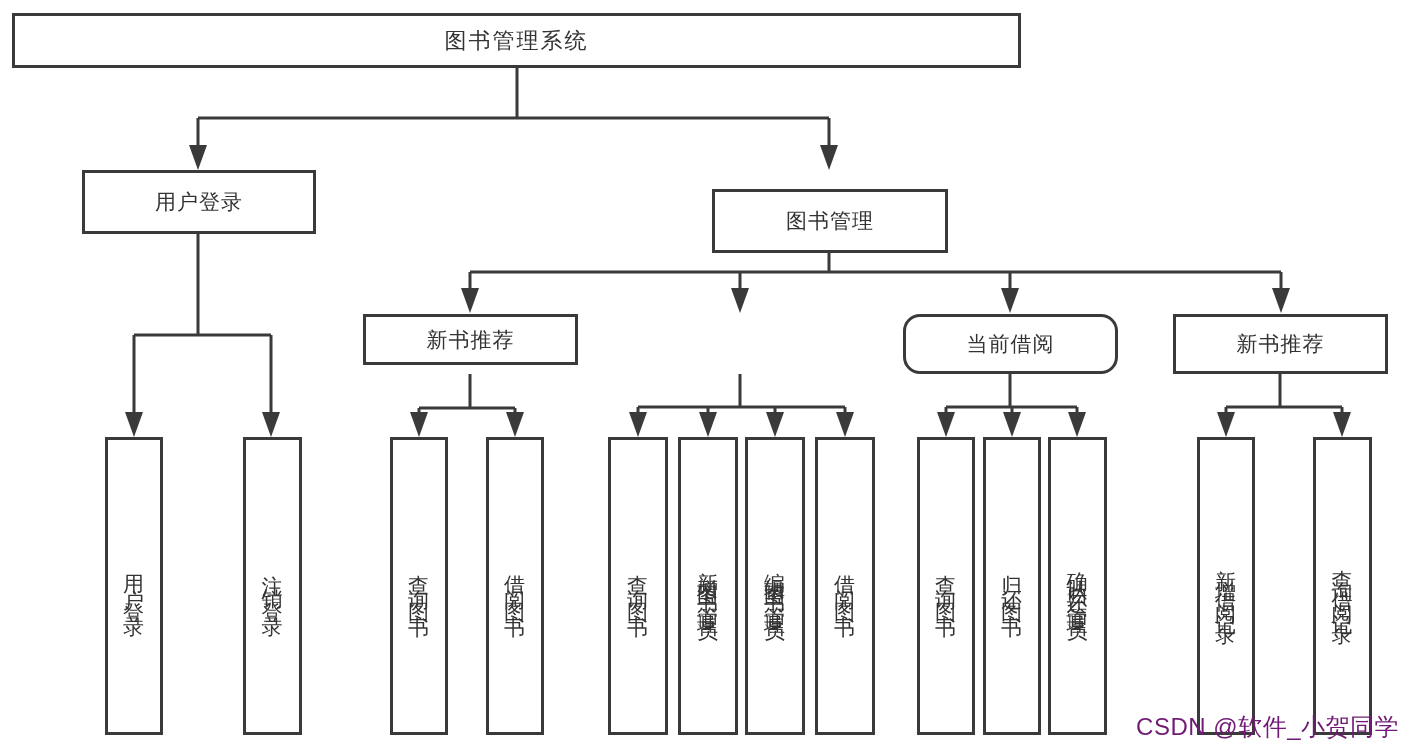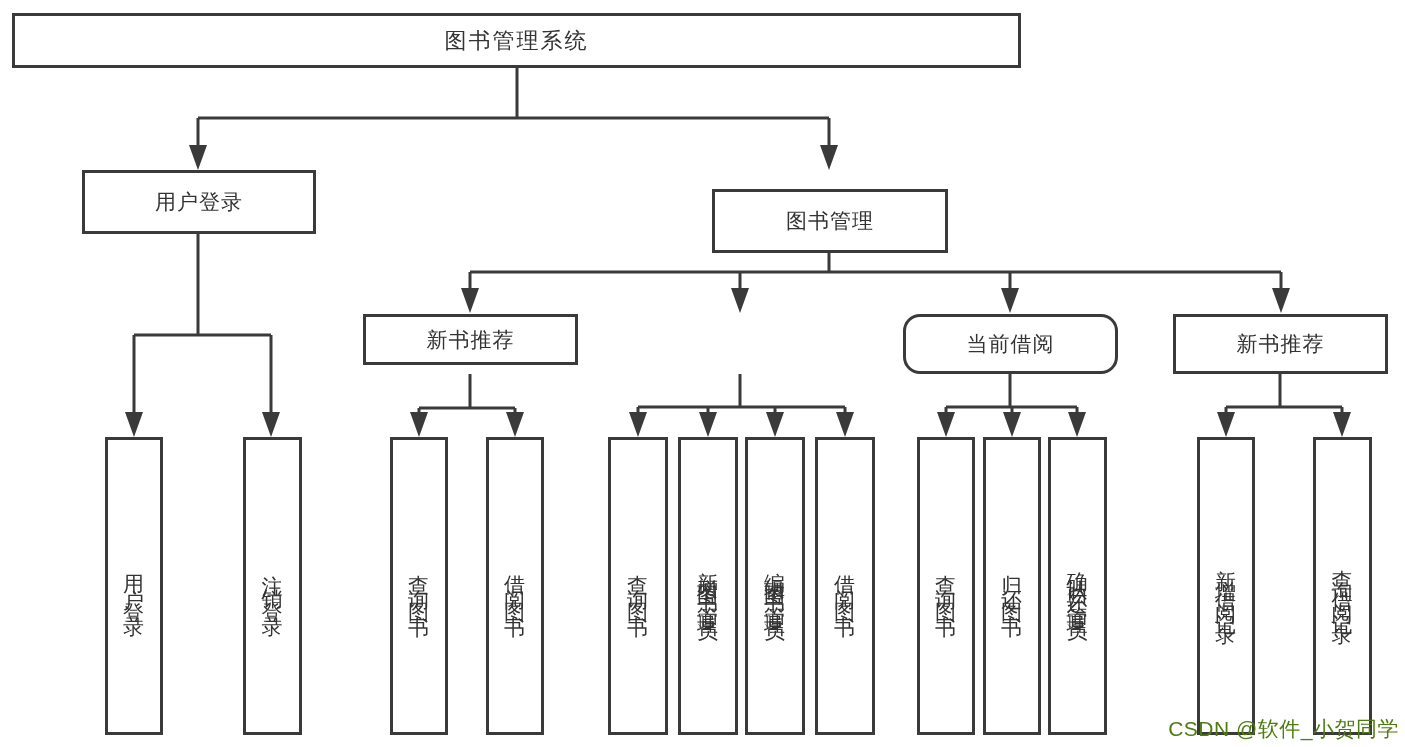--- a/index.html
+++ b/index.html
@@ -17,21 +17,21 @@
   .hbox { font-size:21px; letter-spacing:1px; }
   .title { font-size:22px; letter-spacing:2px; }
   .vbox {
     writing-mode:vertical-rl; text-orientation:mixed;
     font-size:21px; letter-spacing:14px; line-height:1;
   }
   .vbox.mid  { letter-spacing:11px; }
   .vbox.long { letter-spacing:7px; }
   .watermark {
     position:absolute; right:6px; bottom:4px; z-index:3;
-    color:#4d7c0f; font-size:21px; letter-spacing:0.5px;
+    color:#701a75; font-size:24px; letter-spacing:0.5px;
   }
   
   #n-root      { left:12px;   top:13px;  width:1009px; height:55px; }
   #n-userlogin { left:82px;   top:170px; width:234px;  height:64px; }
   #n-bookmgmt  { left:712px;  top:170px; width:236px;  height:64px;margin-top:19px; }
   #n-rec       { left:363px;  top:314px; width:215px;  height:51px; }
   #n-borrow    { left:633px;  top:314px; width:215px;  height:60px; }
   #n-current   { left:903px;  top:314px; width:215px;  height:60px;border-radius:17px; }
   #n-records   { left:1173px; top:314px; width:215px;  height:60px; }
   .leaf        { top:437px; height:298px; }

